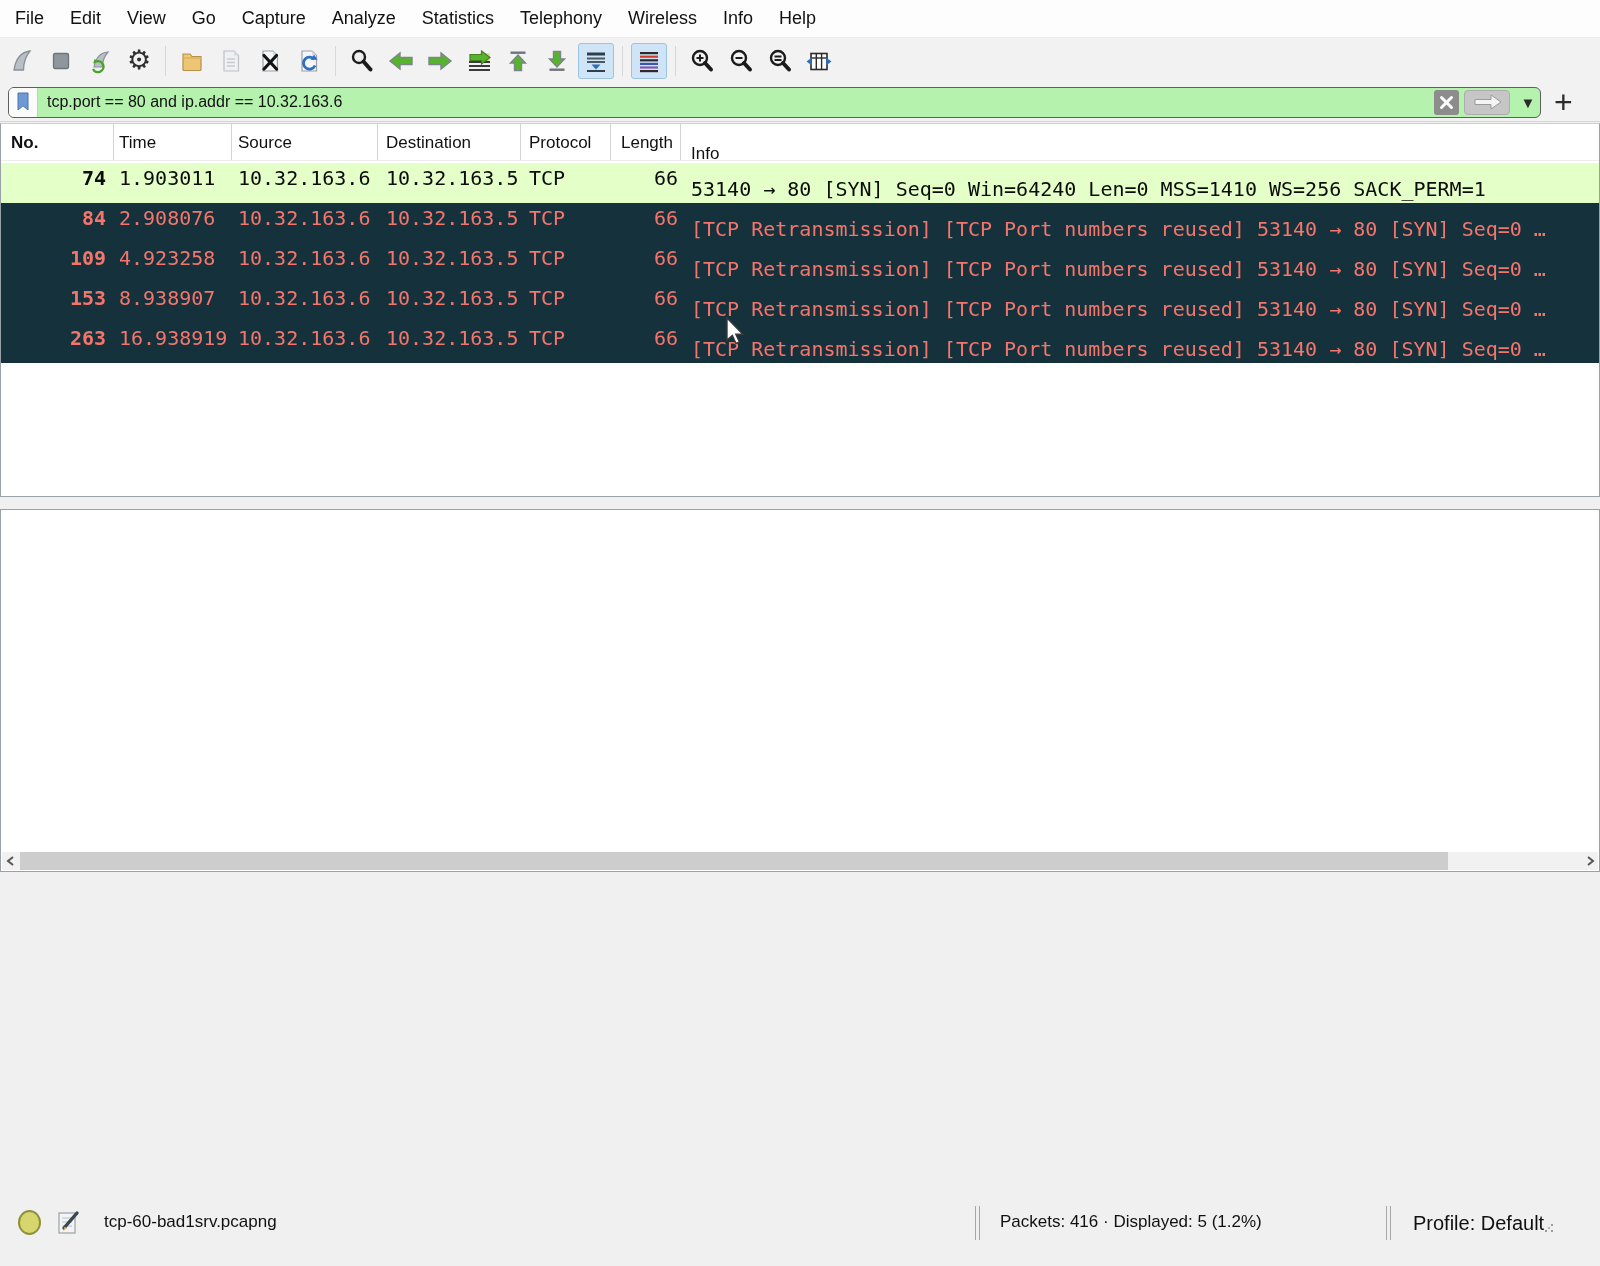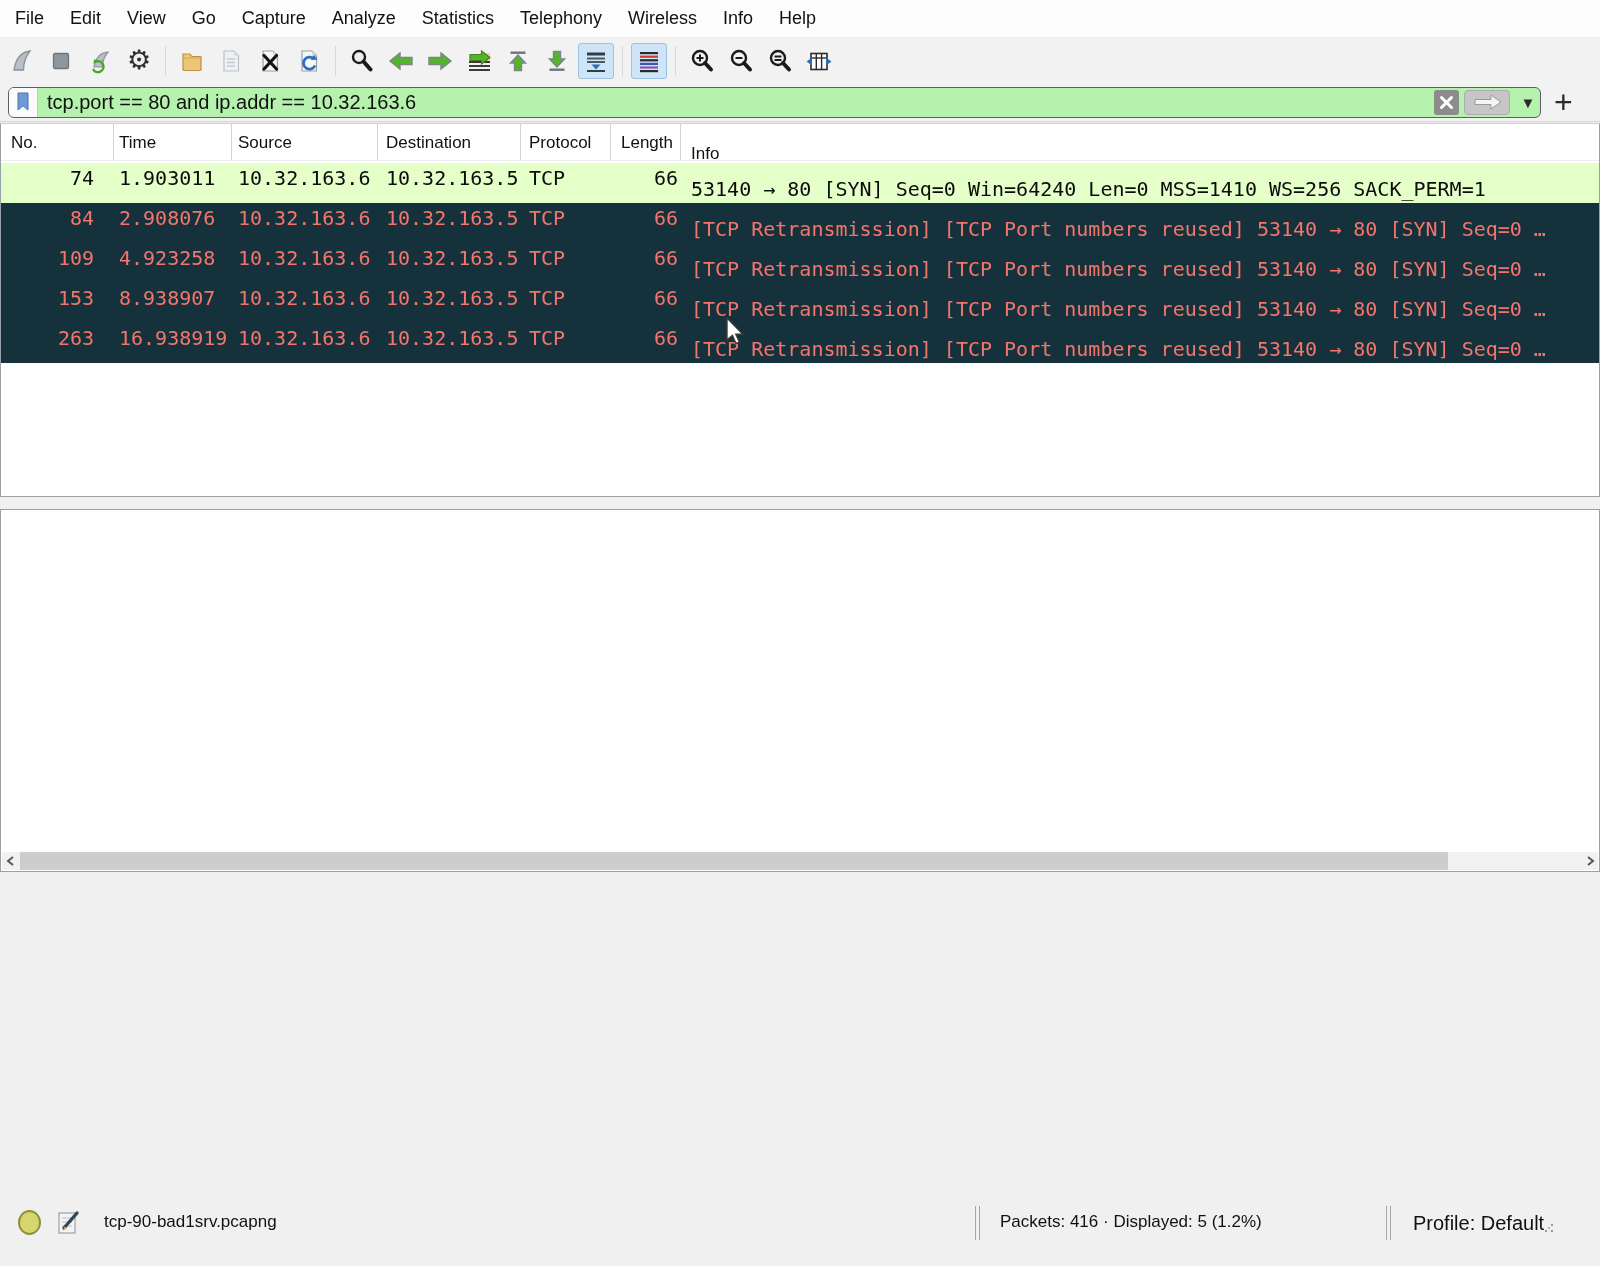--- a/index.html
+++ b/index.html
@@ -34,21 +34,21 @@
     display:flex; align-items:center; padding:0 8px;
   }
   .filter-box {
     width:1533px; height:31px; border:1px solid #5e5e5e; border-radius:6px;
     background:var(--filter-valid-bg,#b5f2ae); display:flex; align-items:center; overflow:hidden;
   }
   .bookmark-btn {
     width:29px; height:100%; background:#fbfbfb; border-right:1px solid #c9c9c9;
     display:flex; align-items:center; justify-content:center; flex:0 0 auto;
   }
-  .filter-text { flex:1; font-size:20px; padding-left:9px; white-space:nowrap; overflow:hidden; }
+  .filter-text { flex:1; font-size:16px; padding-left:9px; white-space:nowrap; overflow:hidden; }
   .clear-btn {
     width:25px; height:25px; border-radius:3px; background:#8c8c8c;
     display:flex; align-items:center; justify-content:center; margin-right:5px; flex:0 0 auto;
   }
   .apply-btn {
     width:46px; height:25px; border-radius:4px; background:#c6c6c6; border:1px solid #adadad;
     display:flex; align-items:center; justify-content:center; margin-right:6px; flex:0 0 auto;
   }
   .caret-btn { width:24px; display:flex; align-items:center; justify-content:center; color:#2b2b2b; font-size:15px; flex:0 0 auto; }
   .plus-btn { font-size:32px; color:#2b2b2b; margin-left:13px; line-height:1; }
@@ -56,21 +56,21 @@
   .packet-pane {
     position:absolute; left:0; top:123px; width:1600px; height:374px;
     background:#fff; border:1px solid #9aa0a8; border-top:1px solid #cfcfcf;
   }
   .phead, .prow { display:grid; grid-template-columns:113px 118px 146px 143px 90px 70px 1fr; }
   .phead { height:37px; line-height:37px; font-size:17px; background:#fff; border-bottom:1px solid #ececec; }
   .phead > div { border-right:1px solid #d4d4d4; overflow:hidden; white-space:nowrap; }
   .phead > div:last-child { border-right:none; }
   .prow { height:40px; line-height:30px; font-family:"DejaVu Sans Mono","Liberation Mono",monospace; font-size:20px; }
   .prow > div { overflow:hidden; white-space:pre; }
-  .c1 { text-align:right; padding-right:20px; }
+  .c1 { text-align:right; padding-right:8px;font-weight:bold; }
   .c2 { padding-left:5px; }
   .c3 { padding-left:6px; }
   .c4 { padding-left:8px; }
   .c5 { padding-left:8px; }
   .c6 { text-align:right; padding-right:3px; }
   .c7 { padding-left:10px;margin-top:11px; }
   .phead .c1 { text-align:left; padding-left:10px; }
   .phead .c6 { text-align:left; padding-left:10px; padding-right:0; }
   .rows-area { margin-top:2px; }
   .row-good { background:var(--row-good-bg,#e4ffc7); color:var(--row-good-fg,#0c0c0c); }
@@ -384,21 +384,21 @@
       <rect x="3" y="4" width="16" height="20" fill="#f2f4f6" stroke="#9aa0a6" stroke-width="1.2"></rect>
       <g stroke="#c3c9cf" stroke-width="1.2">
         <line x1="6" y1="9" x2="16" y2="9"></line>
           <line x1="6" y1="13" x2="16" y2="13"></line>
           <line x1="6" y1="17" x2="16" y2="17"></line>
       </g>
       <line x1="8" y1="19" x2="21" y2="4" stroke="#37474f" stroke-width="3.4" stroke-linecap="round"></line>
       <polygon points="7,22 8.8,17.6 10.8,19.6" fill="#d9b25e"></polygon>
     </svg>
   </div>
-  <div class="sb-file">tcp-90-bad1srv.pcapng</div>
+  <div class="sb-file">tcp-60-bad1srv.pcapng</div>
   <div class="sb-sep s1"></div>
   <div class="sb-packets">Packets: 416 · Displayed: 5 (1.2%)</div>
   <div class="sb-sep s2"></div>
   <div class="sb-profile">Profile: Default</div>
   <div class="sb-grip"></div>
 </div>
 
 <div class="cursor">
   <svg width="22" height="30" viewBox="0 0 22 30">
     <polygon points="1,1 1,23 6.4,18.4 10,26.5 13.4,25 9.8,17.2 16.8,17.2" fill="#ffffff" stroke="#3a3a3a" stroke-width="1.4"></polygon>

